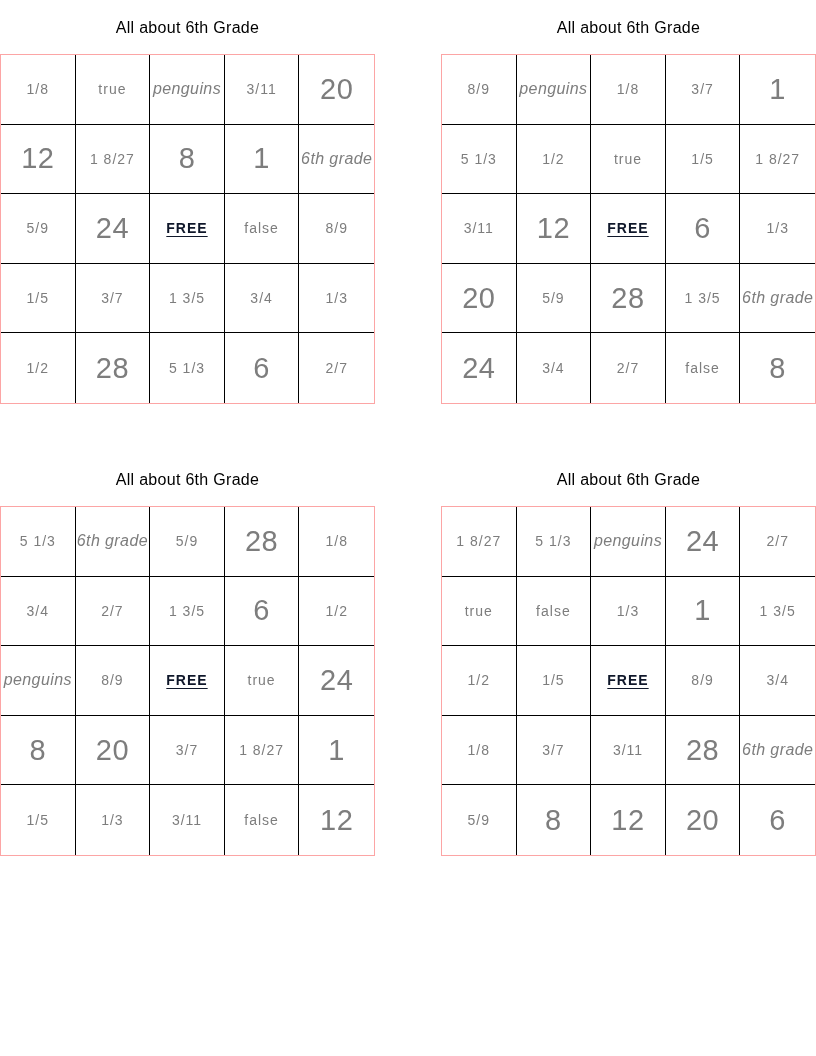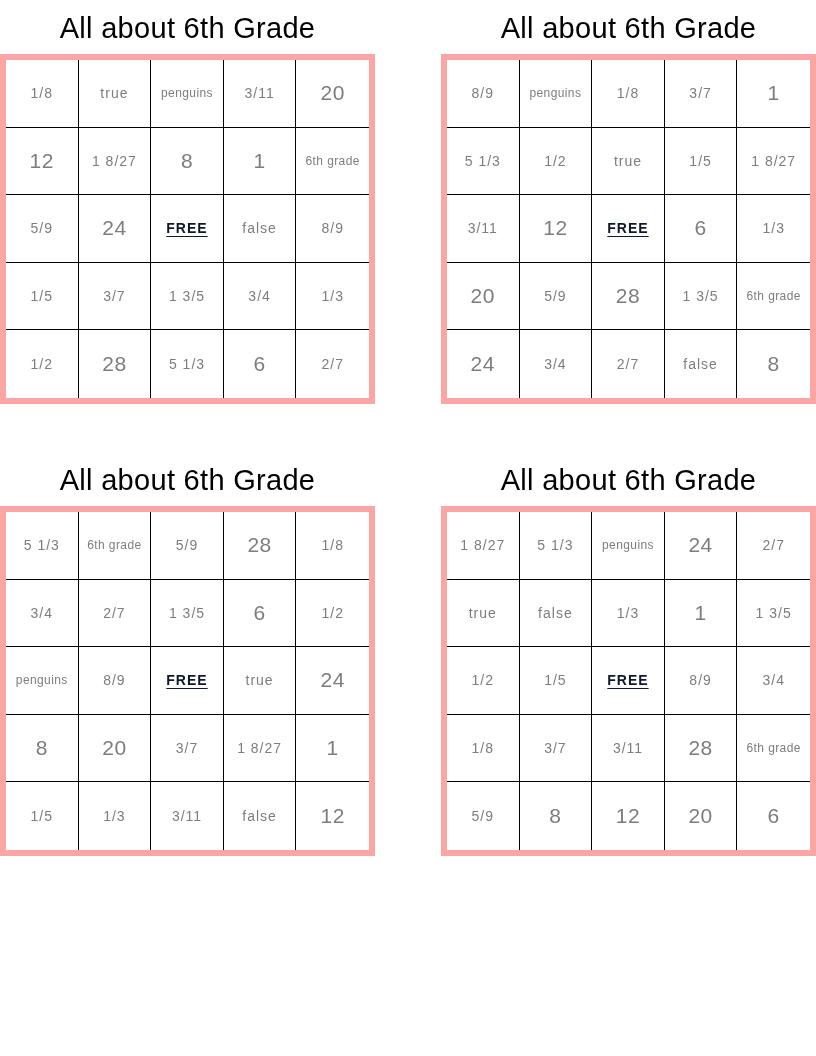--- a/index.html
+++ b/index.html
@@ -14,52 +14,52 @@
   .card { position: absolute; width: 375px; }
   .card-tl { left: 0px;   top: 13px; }
   .card-tr { left: 441px; top: 13px; }
   .card-bl { left: 0px;   top: 465px; }
   .card-br { left: 441px; top: 465px; }
   .card-title {
     margin: 0;
     height: 30px;
     line-height: 30px;
     text-align: center;
-    font-size: 29px;
+    font-size: 16px;
     font-weight: 400;
     color: #000000;
     letter-spacing: 0.3px;
   }
   .grid {
     margin-top: 11px;
     width: 375px;
     height: 350px;
     box-sizing: border-box;
     display: grid;
     grid-template-columns: repeat(5, 1fr);
     grid-template-rows: repeat(5, 1fr);
-    border: 6px solid #fca5a5;
+    border: 1px solid #fca5a5;
     background: #ffffff;
   }
   .cell {
     box-sizing: border-box;
     border-right: 1px solid #000000;
     border-bottom: 1px solid #000000;
     display: flex;
     align-items: center;
     justify-content: center;
     color: #7d7d7d;
     text-align: center;
     white-space: nowrap;
   }
   .cell:nth-child(5n)   { border-right: none; }
   .cell:nth-child(n+21) { border-bottom: none; }
   .cell.medium { font-size: 14px; letter-spacing: 1px; }
-  .cell.small  { font-size: 12px; letter-spacing: 0.4px; }
-  .cell.large  { font-size: 21px; letter-spacing: 0.5px; }
+  .cell.small  { font-size: 16px; letter-spacing: 0.4px; font-style: italic; }
+  .cell.large  { font-size: 29px; letter-spacing: 0.5px; }
   .cell.free {
     font-weight: 700;
     text-decoration: underline;
     text-underline-offset: 3px;
     color: #0f172a;
   }
 </style>
 </head>
 <body>
 

